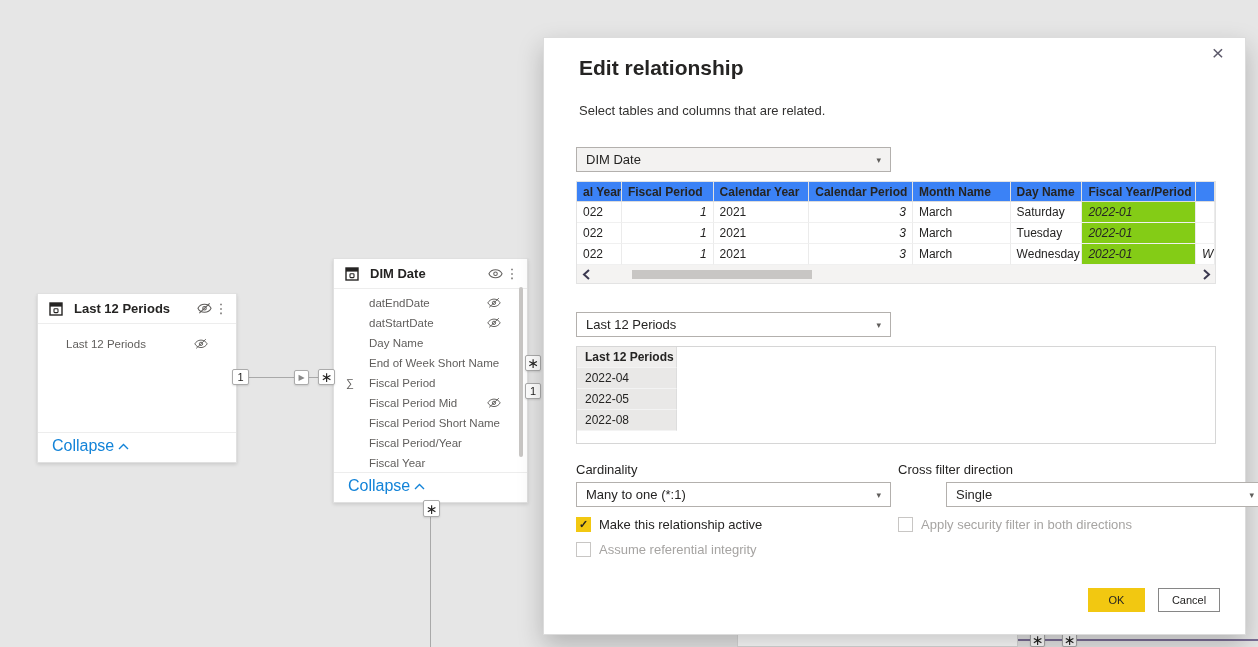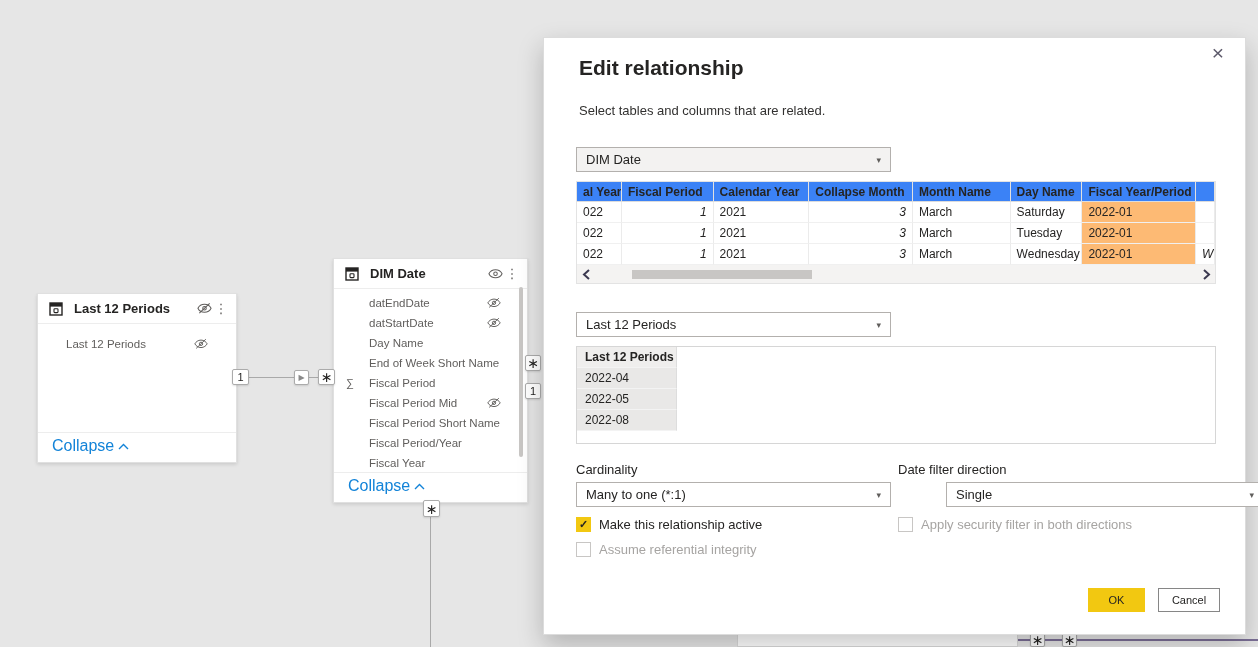--- a/index.html
+++ b/index.html
@@ -50,21 +50,21 @@
 
   .pv-table { position:absolute; width:640px; font-size:12px; color:#252423;
               border:1px solid #e3e3e3; }
   .pv-row { display:flex; }
   .pv-cell { padding:0 6px; height:21px; line-height:21px; border-right:1px solid #ebebeb;
              border-bottom:1px solid #f0f0f0; background:#fff; overflow:hidden; white-space:nowrap; }
   .pv-head .pv-cell { background:#3b82f6; font-weight:700; height:20px; line-height:20px;
                       border-bottom:1px solid #dcdcdc; border-right:1px solid #e2e1e0; }
   .pv-cell.num { text-align:right; font-style:italic; }
   .pv-cell.it { font-style:italic; }
-  .pv-cell.hl { background:#fdba74; }
+  .pv-cell.hl { background:#84cc16;font-style:italic; }
   .scroll-strip { position:relative; height:18px; background:#f4f3f2; display:flex; align-items:center; }
   .sarrow { width:18px; display:flex; align-items:center; justify-content:center; cursor:pointer; }
   .thumb { position:absolute; left:55px; top:5px; width:180px; height:9px; background:#c8c6c4; cursor:pointer; }
 
   .pv2-box { position:absolute; width:640px; height:98px; border:1px solid #d6d6d6; background:#fff;
              font-size:12px; color:#252423; }
   .pv2-cell { width:100px; height:21px; line-height:21px; padding:0 8px; background:#e9e8e7;
               border-bottom:1px solid #f3f3f3; border-right:1px solid #dddddd; white-space:nowrap; }
   .pv2-cell.head { background:#efeeed; font-weight:700; }
 
@@ -235,21 +235,21 @@
   <div class="dd gray" style="left:32px; top:109px;">
     <span>DIM Date</span>
     <span class="caret">▾</span>
   </div>
 
   <div class="pv-table" style="left:32px; top:143px;">
     <div class="pv-row pv-head" id="pv1-head">
         <div class="pv-cell" style="width: 45px;">al Year</div>
         <div class="pv-cell" style="width: 92px;">Fiscal Period</div>
         <div class="pv-cell" style="width: 96px;">Calendar Year</div>
-        <div class="pv-cell" style="width: 104px;">Collapse Month</div>
+        <div class="pv-cell" style="width: 104px;">Calendar Period</div>
         <div class="pv-cell" style="width: 98px;">Month Name</div>
         <div class="pv-cell" style="width: 72px;">Day Name</div>
         <div class="pv-cell" style="width: 114px;">Fiscal Year/Period</div>
         <div class="pv-cell" style="width: 19px;"></div>
       </div>
     <div id="pv1-body">
         <div class="pv-row">
           <div class="pv-cell" style="width: 45px;">022</div>
           <div class="pv-cell num" style="width: 92px;">1</div>
           <div class="pv-cell" style="width: 96px;">2021</div>
@@ -303,21 +303,21 @@
   <div class="pv2-box" style="left:32px; top:308px;">
     <div id="pv2-col">
         <div class="pv2-cell head">Last 12 Periods</div>
         <div class="pv2-cell">2022-04</div>
         <div class="pv2-cell">2022-05</div>
         <div class="pv2-cell">2022-08</div>
       </div>
   </div>
 
   <div class="sec-label" style="left:32px; top:424px;">Cardinality</div>
-  <div class="sec-label" style="left:354px; top:424px;">Date filter direction</div>
+  <div class="sec-label" style="left:354px; top:424px;">Cross filter direction</div>
 
   <div class="dd" style="left:32px; top:444px;">
     <span>Many to one (*:1)</span>
     <span class="caret">▾</span>
   </div>
   <div class="dd" style="left:354px; top:444px; width:318px;margin-left:48px;">
     <span>Single</span>
     <span class="caret">▾</span>
   </div>
 

